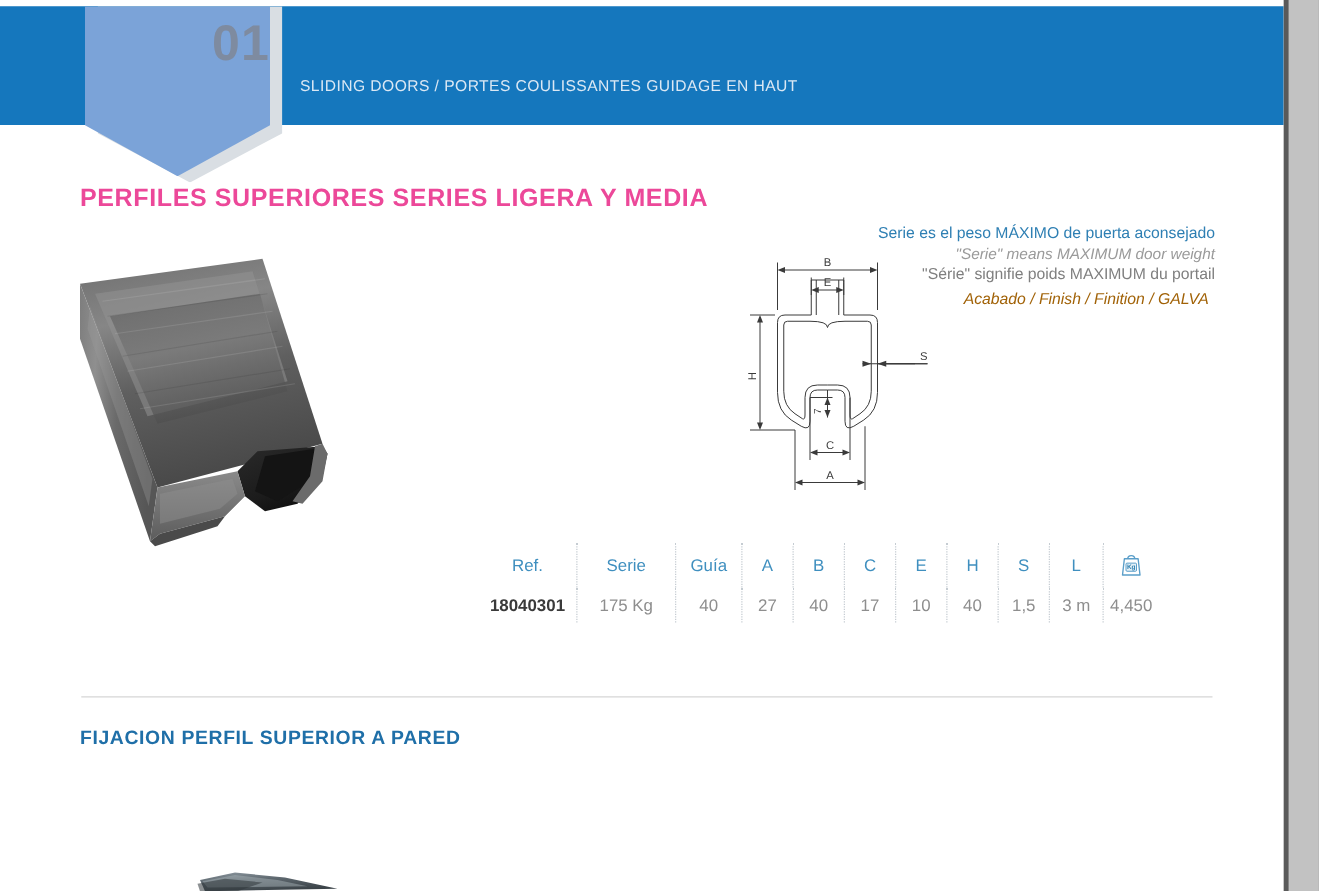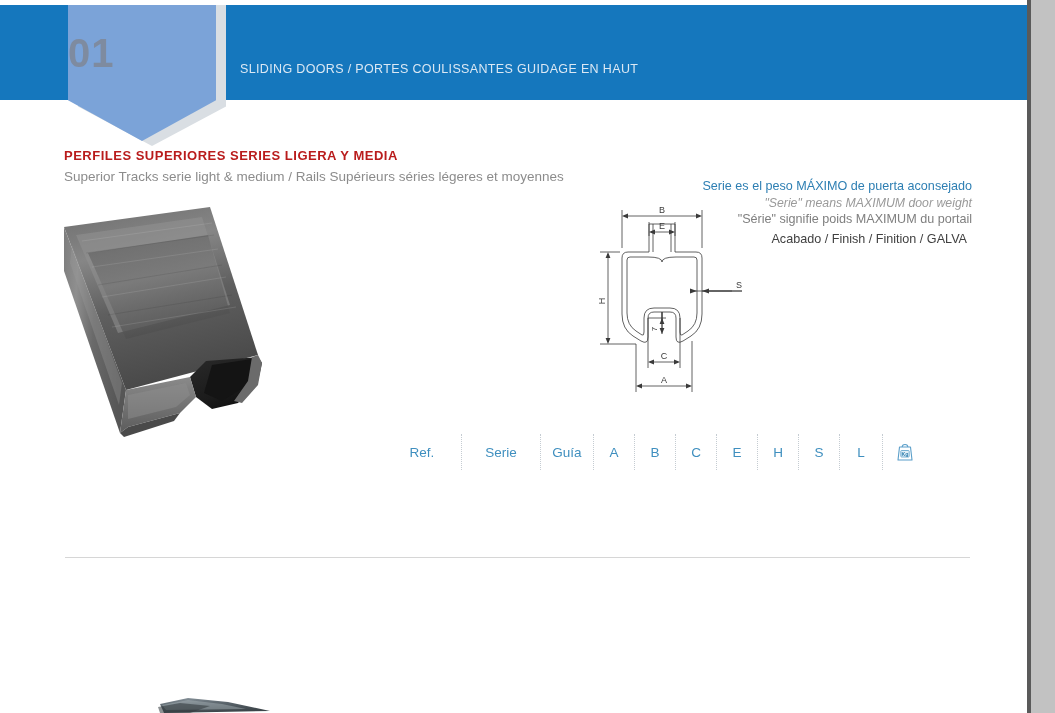--- a/index.html
+++ b/index.html
@@ -58,23 +58,23 @@
   .badge {
     position: absolute;
     left: 68px; top: 5px;
     width: 148px;
     height: 136px;
     background: #7ba3d8;
     clip-path: polygon(0 0, 100% 0, 100% 70%, 50% 100%, 0 70%);
   }
   .badge-num {
     position: absolute;
-    left: 0; top: 26px;
+    left: 0; top: 8px;
     width: 148px;
-    text-align: left;
+    text-align: right;
     font-size: 40px;
     font-weight: bold;
     color: #7e8ba0;
     letter-spacing: 1px;
   }
   .banner-title {
     position: absolute;
     left: 240px; top: 26px;
     color: #ffffff;
     font-size: 29px;
@@ -92,22 +92,22 @@
     color: #dbe8f4;
     font-size: 12.5px;
     letter-spacing: 0.35px;
     white-space: nowrap;
   }
 
   
   .sec1-title {
     position: absolute;
     left: 64px; top: 148px;
-    color: #b91c1c;
-    font-size: 13px;
+    color: #ec4899;
+    font-size: 20px;
     font-weight: bold;
     letter-spacing: 0.5px;
     white-space: nowrap;
   }
   .sec1-sub {
     position: absolute;
     left: 64px; top: 169px;
     color: #8c8c8c;
     font-size: 13.5px;
     white-space: nowrap;
@@ -121,24 +121,25 @@
     line-height: 16.5px;
     white-space: nowrap;
   }
   .note-l1 { color: #2e7fb3; font-size: 12.6px; margin-top: 28px; }
   .note-l2 { color: #9a9a9a; font-size: 12.3px; font-style: italic; }
   .note-l3 { color: #7f7f7f; font-size: 12.6px; }
 
   .finish {
     position: absolute;
     right: 60px; top: 232px;
-    color: #404040;
+    color: #a16207;
     font-size: 12.6px;
     white-space: nowrap;
     text-align: left;
+    font-style: italic;
   }
 
   
   .photo {
     position: absolute;
     left: 62px; top: 205px;
     width: 218px;
     height: 265px;
   }
   .photo svg { display: block; }
@@ -237,21 +238,20 @@
     <div class="banner"></div>
 
     <div class="badge-shadow"></div>
     <div class="badge">
       <div class="badge-num">01</div>
     </div>
 
     <div class="banner-sub">SLIDING DOORS / PORTES COULISSANTES GUIDAGE EN HAUT</div>
 
     <div class="sec1-title">PERFILES SUPERIORES SERIES LIGERA Y MEDIA</div>
-    <div class="sec1-sub">Superior Tracks serie light &amp; medium / Rails Supérieurs séries légeres et moyennes</div>
 
     <div class="note">
       <div class="note-l1">Serie es el peso MÁXIMO de puerta aconsejado</div>
       <div class="note-l2">"Serie" means MAXIMUM  door weight</div>
       <div class="note-l3">"Série" signifie poids MAXIMUM du portail</div>
     </div>
 
     <div class="finish">Acabado / Finish / Finition / GALVA</div>
 
     <div class="photo">
@@ -452,24 +452,38 @@
                 <path d="M4.5,7 L15.5,7 L17,20 L3,20 Z" fill="#ffffff" stroke="#5a9ec9" stroke-width="1.1" stroke-linejoin="round"></path>
                 <path d="M7.2,7 C7.2,3.6 12.8,3.6 12.8,7" fill="none" stroke="#5a9ec9" stroke-width="1.1"></path>
                 <rect x="5.8" y="10.5" width="8.4" height="6.5" rx="0.8" fill="#e3f0f8" stroke="#5a9ec9" stroke-width="0.8"></rect>
                 <text x="10" y="15.6" font-family="Liberation Sans, sans-serif" font-size="5.2" font-weight="bold" fill="#2f7fae" text-anchor="middle">Kg</text>
               </svg>
             </span>
           </th>
         </tr>
       </thead>
       <tbody>
+        <tr>
+          <td class="ref">18040301</td>
+          <td>175 Kg</td>
+          <td>40</td>
+          <td>27</td>
+          <td>40</td>
+          <td>17</td>
+          <td>10</td>
+          <td>40</td>
+          <td>1,5</td>
+          <td>3 m</td>
+          <td>4,450</td>
+        </tr>
       </tbody>
     </table>
 
     <div class="divider"></div>
+    <div class="sec2-title">FIJACION PERFIL SUPERIOR A PARED</div>
 
     <div class="photo2">
       <svg width="180" height="21" viewBox="0 0 180 21">
         <defs>
           <linearGradient id="brk" x1="0" y1="0" x2="0.4" y2="1">
             <stop offset="0%" stop-color="#8f9aa2"></stop>
             <stop offset="45%" stop-color="#5e686f"></stop>
             <stop offset="100%" stop-color="#3c4449"></stop>
           </linearGradient>
         </defs>

